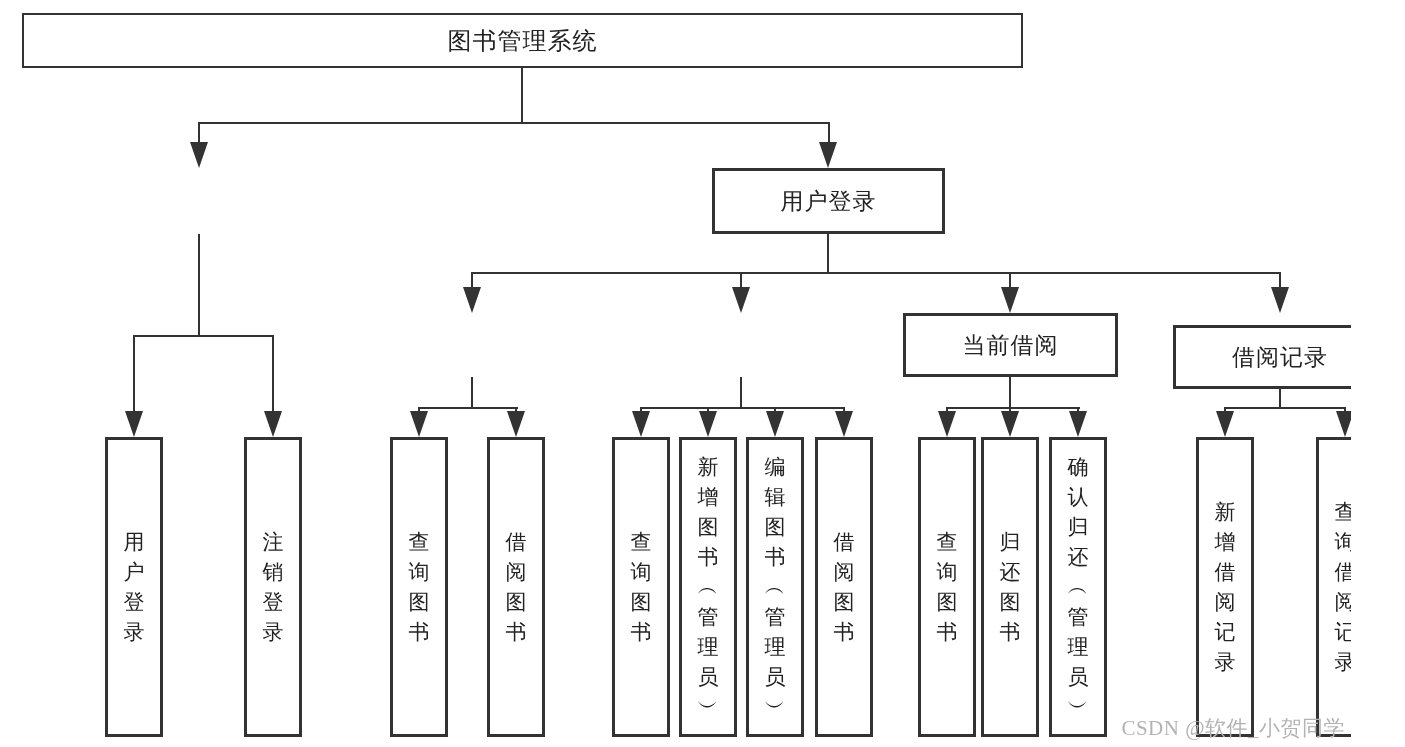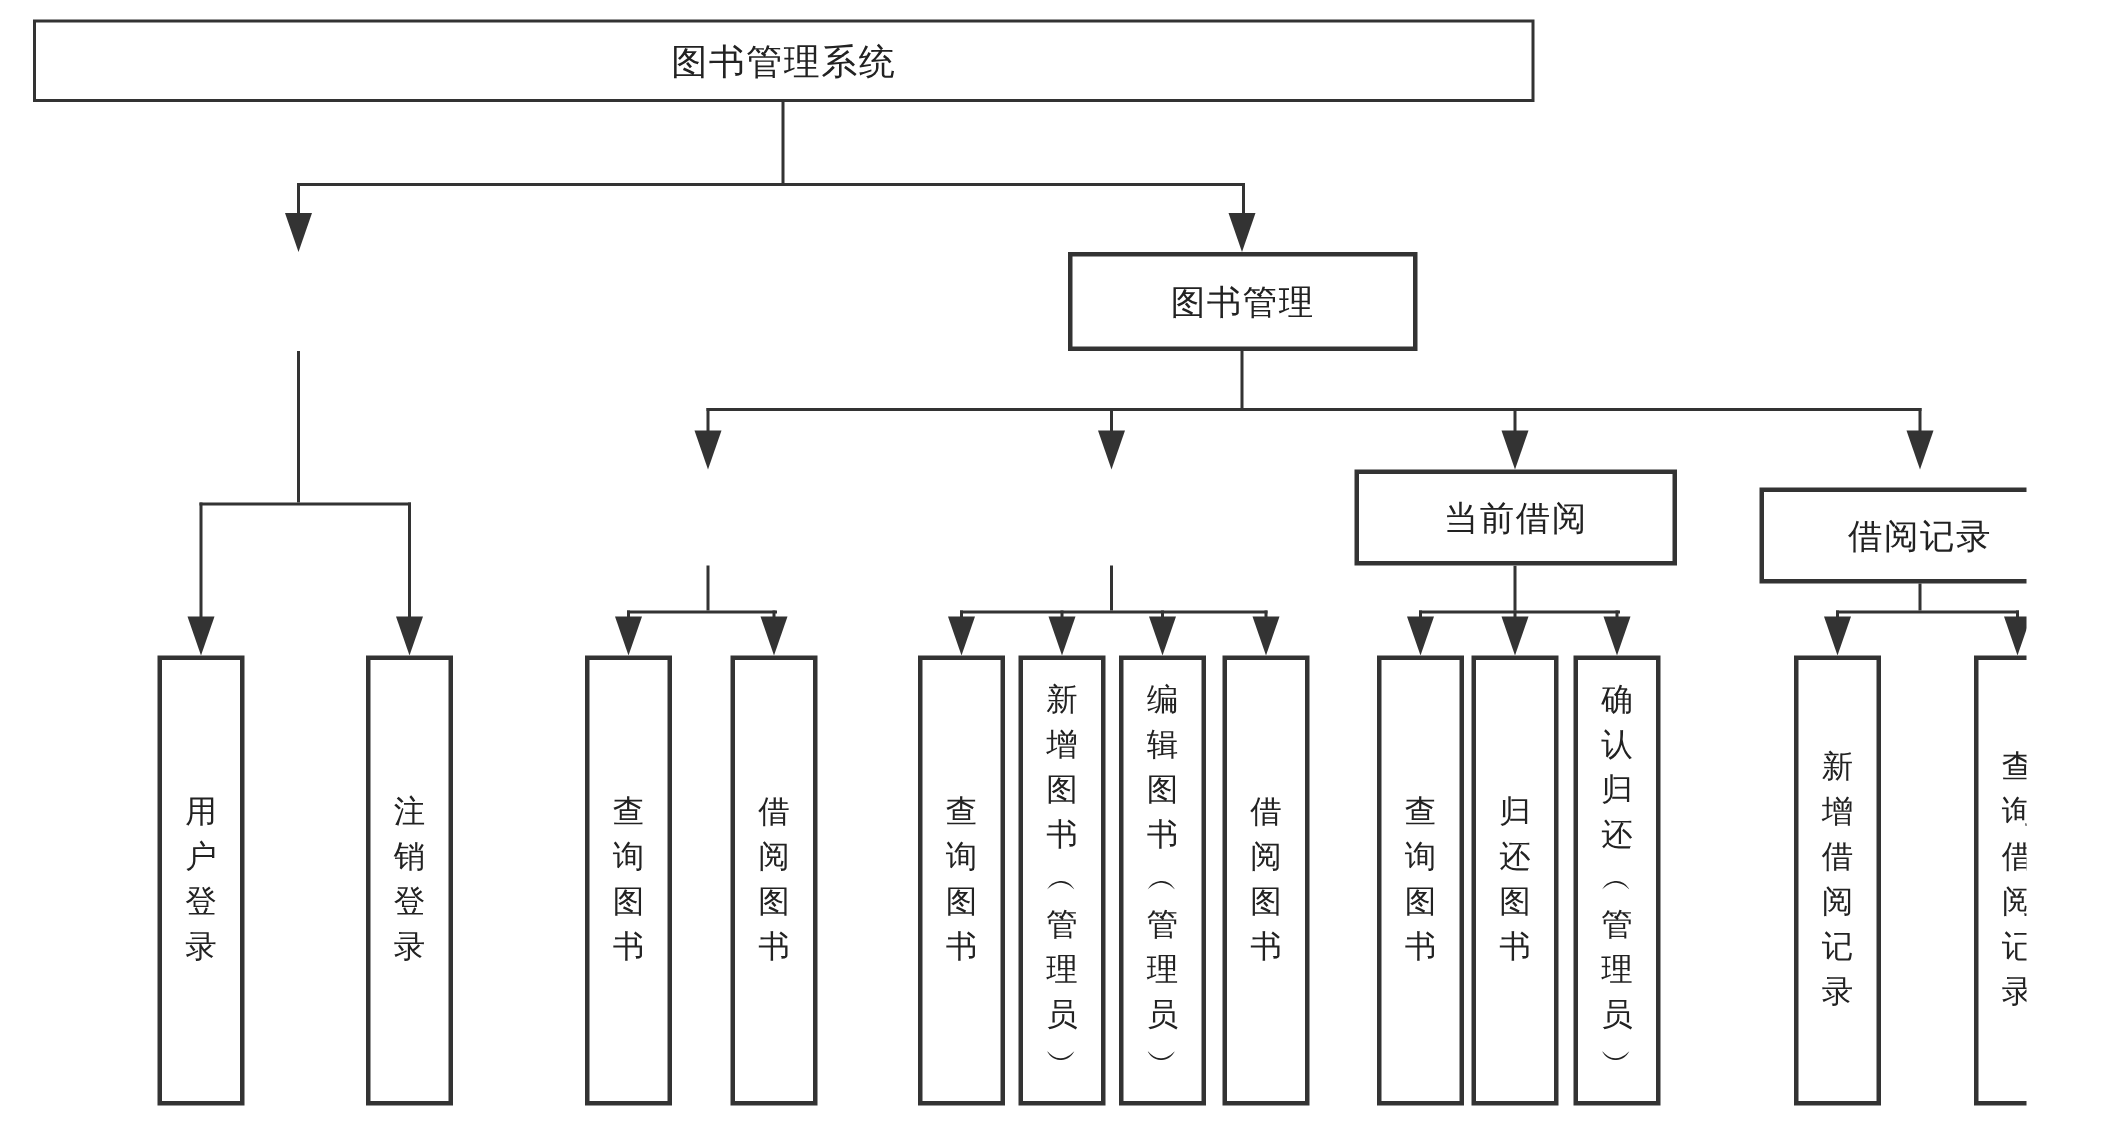--- a/index.html
+++ b/index.html
@@ -1,21 +1,21 @@
 <!DOCTYPE html>
 <html><head>
 <meta charset="utf-8">
 <style>
   html, body { margin: 0; padding: 0; background: #ffffff; }
   .canvas {
     position: relative;
     width: 1351px;
     height: 747px;
     background: #ffffff;
-    font-family: Liberation Sans, sans-serif;
+    font-family: Liberation Serif, serif;
     overflow: hidden;
   }
   .box {
     position: absolute;
     box-sizing: border-box;
     background: #ffffff;
     border: 3px solid #333333;
     display: flex;
     align-items: center;
     justify-content: center;
@@ -70,21 +70,21 @@
 
   <div class="box root" style="left:22px;top:13px;width:1001px;height:55px">图书管理系统</div>
 
   <div class="vline" style="left:521px;top:68px;height:54px"></div>
   <div class="hline" style="left:198px;top:122px;width:632px"></div>
   <div class="vline" style="left:198px;top:122px;height:22px"></div>
   <div class="vline" style="left:828px;top:122px;height:22px"></div>
   <div class="arrow" style="left:190px;top:142px"></div>
   <div class="arrow" style="left:819px;top:142px"></div>
 
-  <div class="box l2" style="left:712px;top:168px;width:233px;height:66px">图书管理</div>
+  <div class="box l2" style="left:712px;top:168px;width:233px;height:66px">用户登录</div>
 
   <div class="vline" style="left:198px;top:234px;height:101px"></div>
   <div class="hline" style="left:133px;top:335px;width:141px"></div>
   <div class="vline" style="left:133px;top:335px;height:78px"></div>
   <div class="vline" style="left:272px;top:335px;height:78px"></div>
   <div class="arrow" style="left:125px;top:411px"></div>
   <div class="arrow" style="left:264px;top:411px"></div>
 
   <div class="vline" style="left:827px;top:234px;height:38px"></div>
   <div class="hline" style="left:471px;top:272px;width:810px"></div>
@@ -225,14 +225,15 @@
     </div>
   <div class="box leaf vtext" style="left:1316px">
       <span class="vchar">查</span>
       <span class="vchar">询</span>
       <span class="vchar">借</span>
       <span class="vchar">阅</span>
       <span class="vchar">记</span>
       <span class="vchar">录</span>
     </div>
 
+  <div class="watermark">CSDN @软件_小贺同学</div>
 
 </div>
 
 </body></html>

